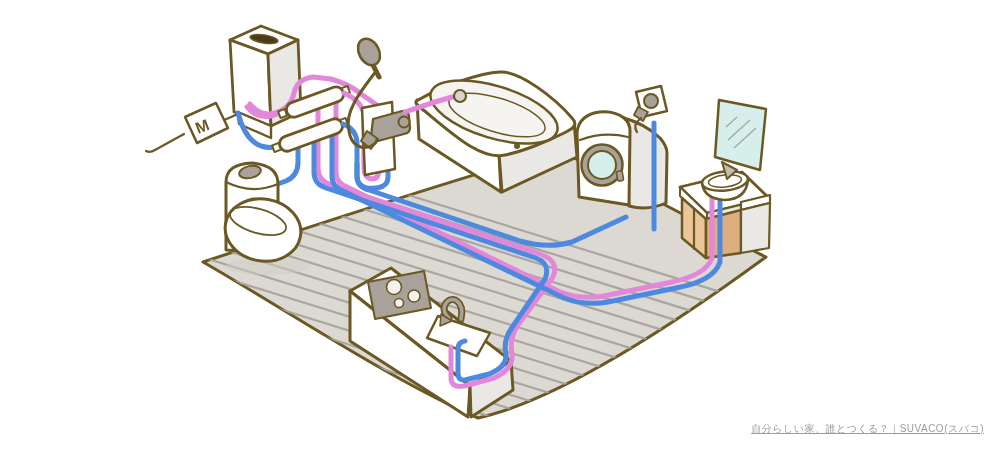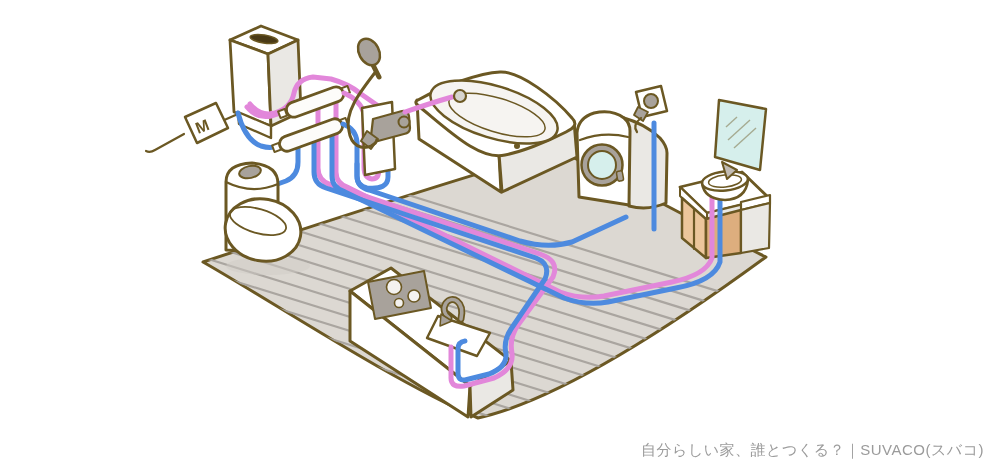--- a/index.html
+++ b/index.html
@@ -7,22 +7,22 @@
   .stage{position:relative;width:1000px;height:475px;background:var(--paper,#fff);overflow:hidden;
          font-family:"Liberation Sans",sans-serif;}
   svg{position:absolute;left:0;top:0;}
   .ink{stroke:var(--ink);stroke-linejoin:round;stroke-linecap:round;}
   .fw{fill:#ffffff;}
   .fsh{fill:var(--shade);}
   .pipe{fill:none;stroke-linecap:round;stroke-linejoin:round;stroke-width:5;}
   .pipe.hot{stroke:var(--pink);}
   .pipe.cold{stroke:var(--blue);}
   .thin{fill:none;stroke:var(--ink);stroke-width:2.2;stroke-linecap:round;}
-  .footer{position:absolute;right:16px;top:441px;font-size:15px;letter-spacing:.5px;
-          color:var(--txt,#9b9b9b);}
+  .footer{position:absolute;right:16px;top:422px;font-size:10px;letter-spacing:.5px;
+          color:var(--txt,#9b9b9b);text-decoration:underline;}
   .meter-label{font-family:"Liberation Sans",sans-serif;font-size:16px;font-weight:bold;fill:var(--ink);}
 </style>
 </head>
 <body>
 
 <div class="stage">
 <svg width="1000" height="475" viewBox="0 0 1000 475">
 
   <defs>
     <clipPath id="floorClip">

